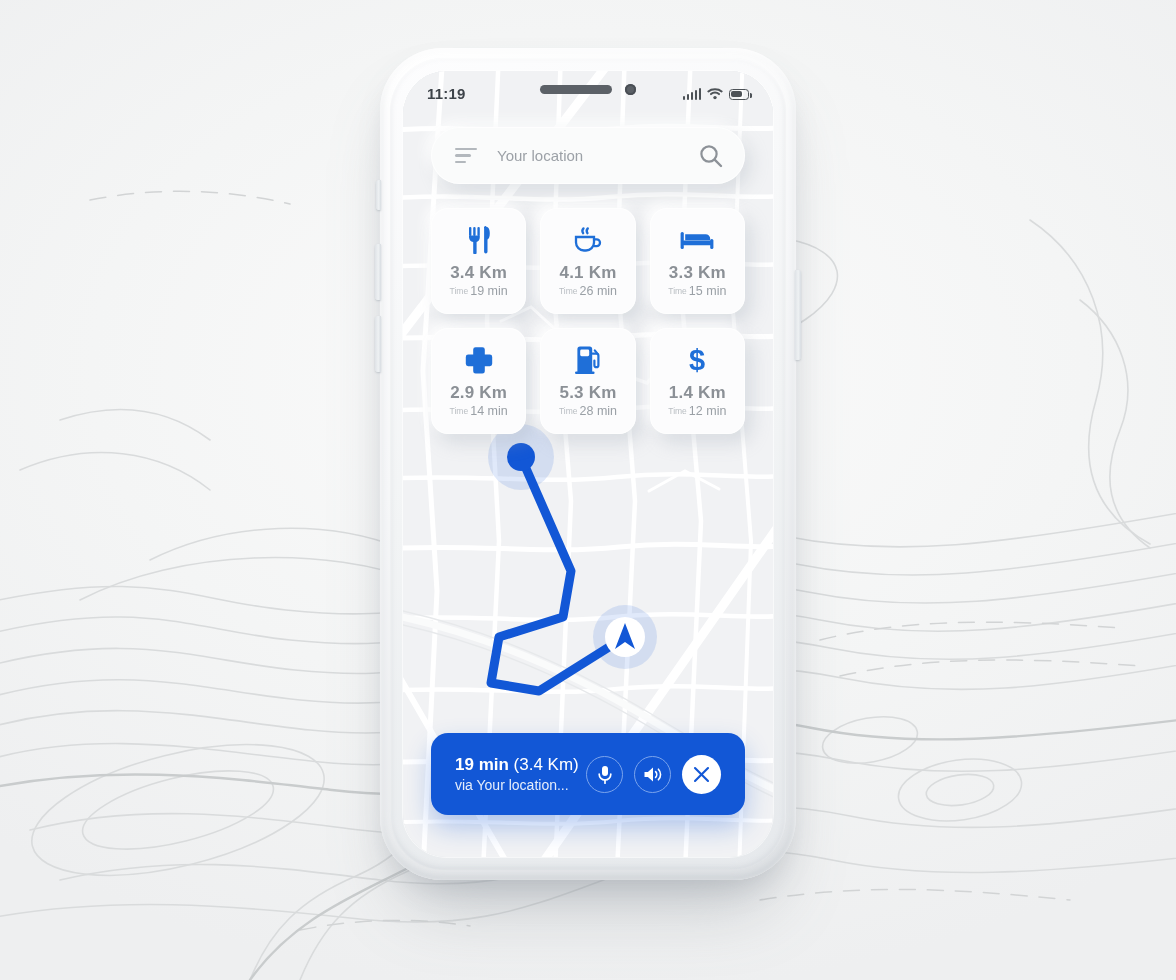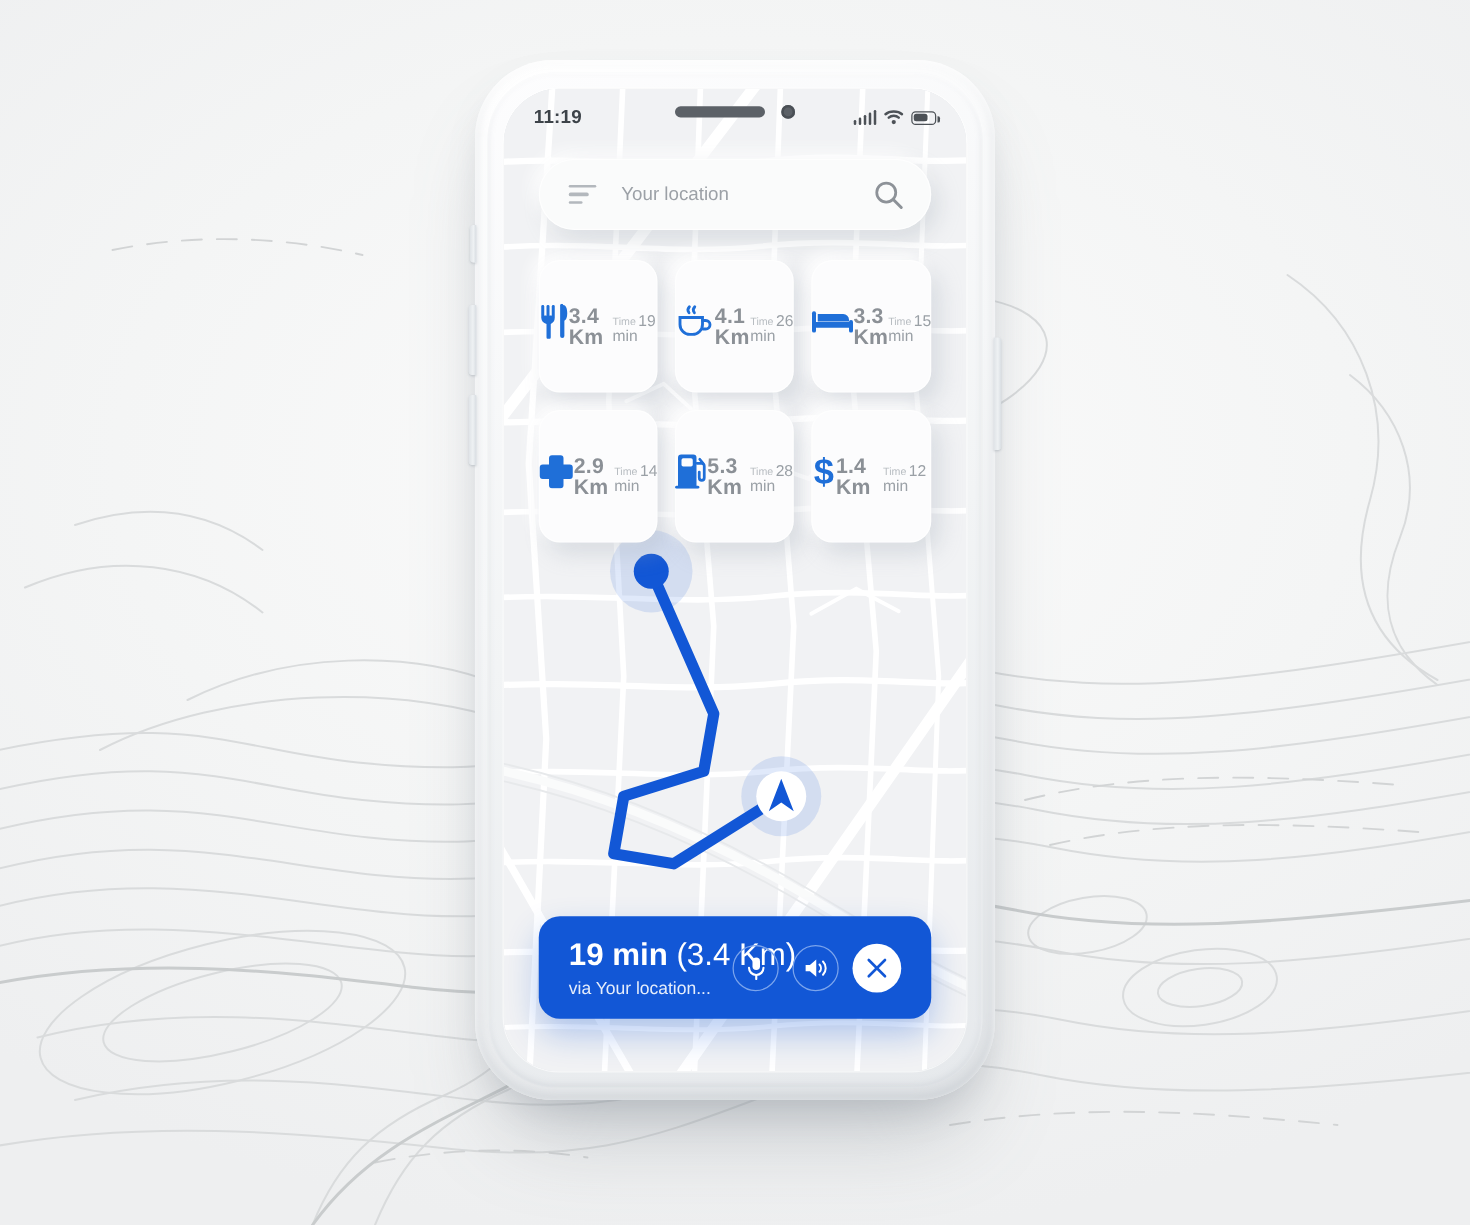--- a/index.html
+++ b/index.html
@@ -102,40 +102,40 @@
   .search-input::placeholder{color:#9ca1a7;}
   .search-go{width:26px;height:26px;flex:0 0 auto;}
 
   
   .grid{
     position:absolute;left:28px;right:28px;top:137px;z-index:30;
     display:grid;grid-template-columns:repeat(3,1fr);gap:14px;
   }
   .card{
     background:#fcfcfd;border-radius:17px;height:106px;
-    display:flex;flex-direction:row;align-items:center;justify-content:center;
+    display:flex;flex-direction:column;align-items:center;justify-content:center;
     box-shadow:
       7px 9px 18px rgba(160,170,182,.30),
       -5px -5px 13px rgba(255,255,255,.95),
       inset 0 0 0 1px rgba(255,255,255,.65);
   }
   .card-icon{height:30px;display:flex;align-items:center;justify-content:center;margin-bottom:9px;}
   .card-km{font-size:17px;font-weight:bold;color:#8b9096;letter-spacing:.2px;line-height:1;}
   .card-time{font-size:12.5px;color:#9aa0a6;margin-top:4px;line-height:1;}
   .card-time .lbl{font-size:8.5px;color:#b8bdc2;margin-right:2px;vertical-align:1px;}
 
   
   .navcard{
     position:absolute;left:28px;right:28px;bottom:42px;height:82px;z-index:30;
     background:#1257d6;border-radius:17px;display:flex;align-items:center;
     padding:0 24px;box-sizing:border-box;
     box-shadow:0 12px 26px rgba(18,87,214,.30);
   }
   .nav-text{flex:1;min-width:0;}
-  .nav-eta{font-size:25px;color:#fff;line-height:1.15;white-space:nowrap;}
+  .nav-eta{font-size:17px;color:#fff;line-height:1.15;white-space:nowrap;}
   .nav-eta b{font-weight:bold;}
   .nav-eta .dist{font-weight:normal;}
   .nav-via{font-size:14px;color:#e5edfb;margin-top:3px;white-space:nowrap;}
   .nav-btns{display:flex;align-items:center;gap:11px;}
   .circ{width:37px;height:37px;border-radius:50%;display:flex;align-items:center;
         justify-content:center;box-sizing:border-box;}
   .circ.outline{border:1.6px solid #7ba4ec;}
   .circ.solid{background:#fff;width:39px;height:39px;}
 </style>
 </head>

